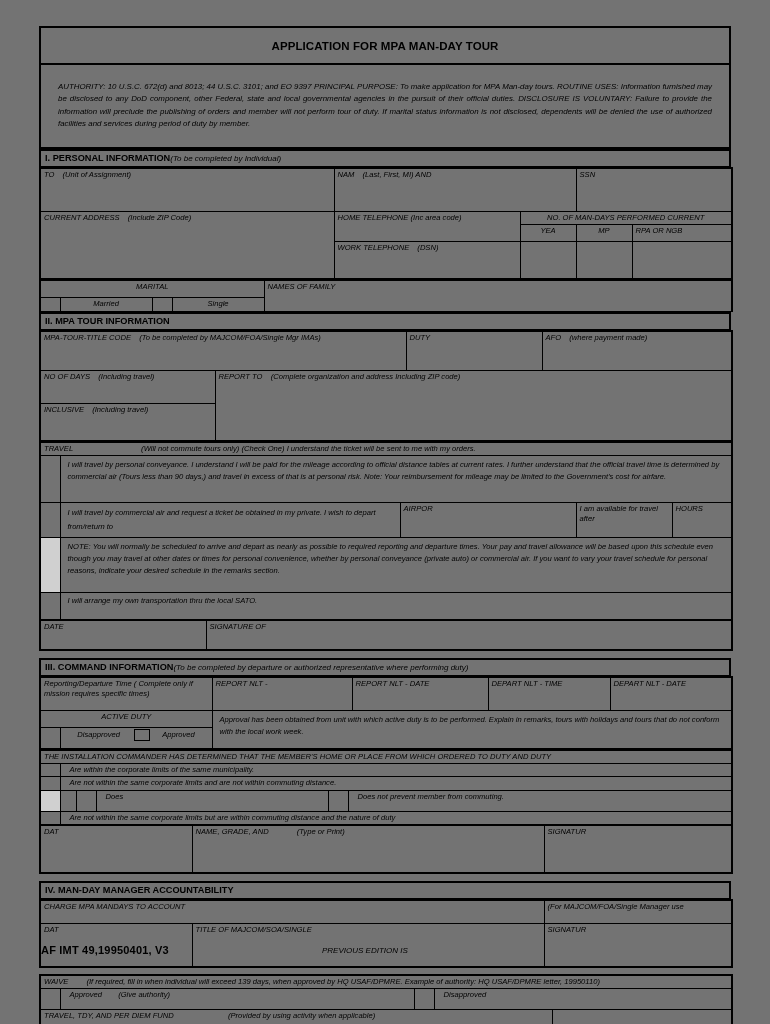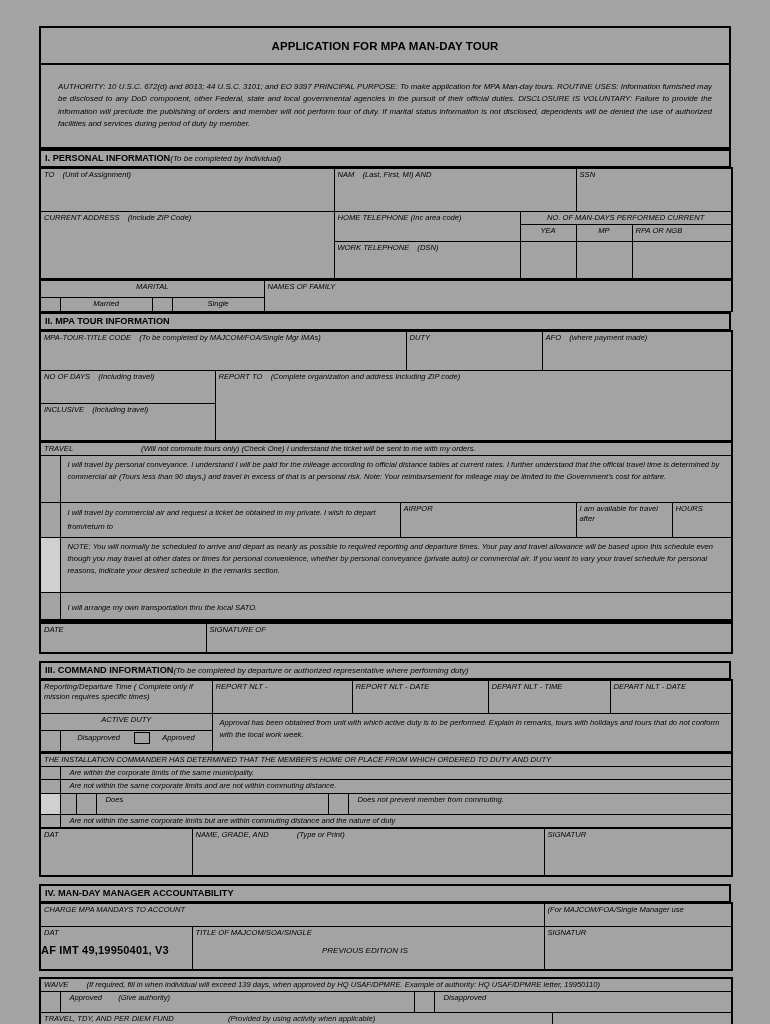--- a/index.html
+++ b/index.html
@@ -13,21 +13,21 @@
     font-family: "Liberation Sans", sans-serif;
     color: #000;
     position: relative;
     overflow: hidden;
   }
   .page {
     position: absolute;
     left: 0; top: 0;
     width: 770px;
     height: 1024px;
-    background: #a3a3a3;
+    background: #737373;
   }
   .form {
     position: absolute;
     left: 39px;
     top: 26px;
     width: 692px;
   }
 
   
   .tbl {
@@ -350,27 +350,27 @@
       </tr>
       <tr>
         <td class="thickL gray h52">&nbsp;</td>
         <td colspan="5" class="thickR">
           <span class="para">NOTE: You will normally be scheduled to arrive and depart as nearly as possible to required reporting and departure times. Your pay and travel allowance will be based upon this schedule even though you may travel at other dates or times for personal convenience, whether by personal conveyance (private auto) or commercial air. If you want to vary your travel schedule for personal reasons, indicate your desired schedule in the remarks section.</span>
         </td>
       </tr>
       <tr>
         <td class="thickL h24">&nbsp;</td>
         <td colspan="5" class="thickR">
-          <span class="para" style="padding-top:8px;">I will arrange my own transportation thru the local SATO.</span>
-        </td>
-      </tr>
-    </tbody>
-      </table>
-
-    <table class="tbl outer-last" style="border-top:4px solid #000000;">
+          <span class="para" style="padding-top:1px;">I will arrange my own transportation thru the local SATO.</span>
+        </td>
+      </tr>
+    </tbody>
+      </table>
+
+    <table class="tbl outer-last" style="border-top:1px solid #000000;">
       <colgroup>
           <col style="width:166px">
           <col style="width:526px">
         </colgroup>
       <tbody>
           <tr>
         <td class="thickL h26">
           <span class="lbl">DATE</span>
         </td>
         <td class="thickR">

